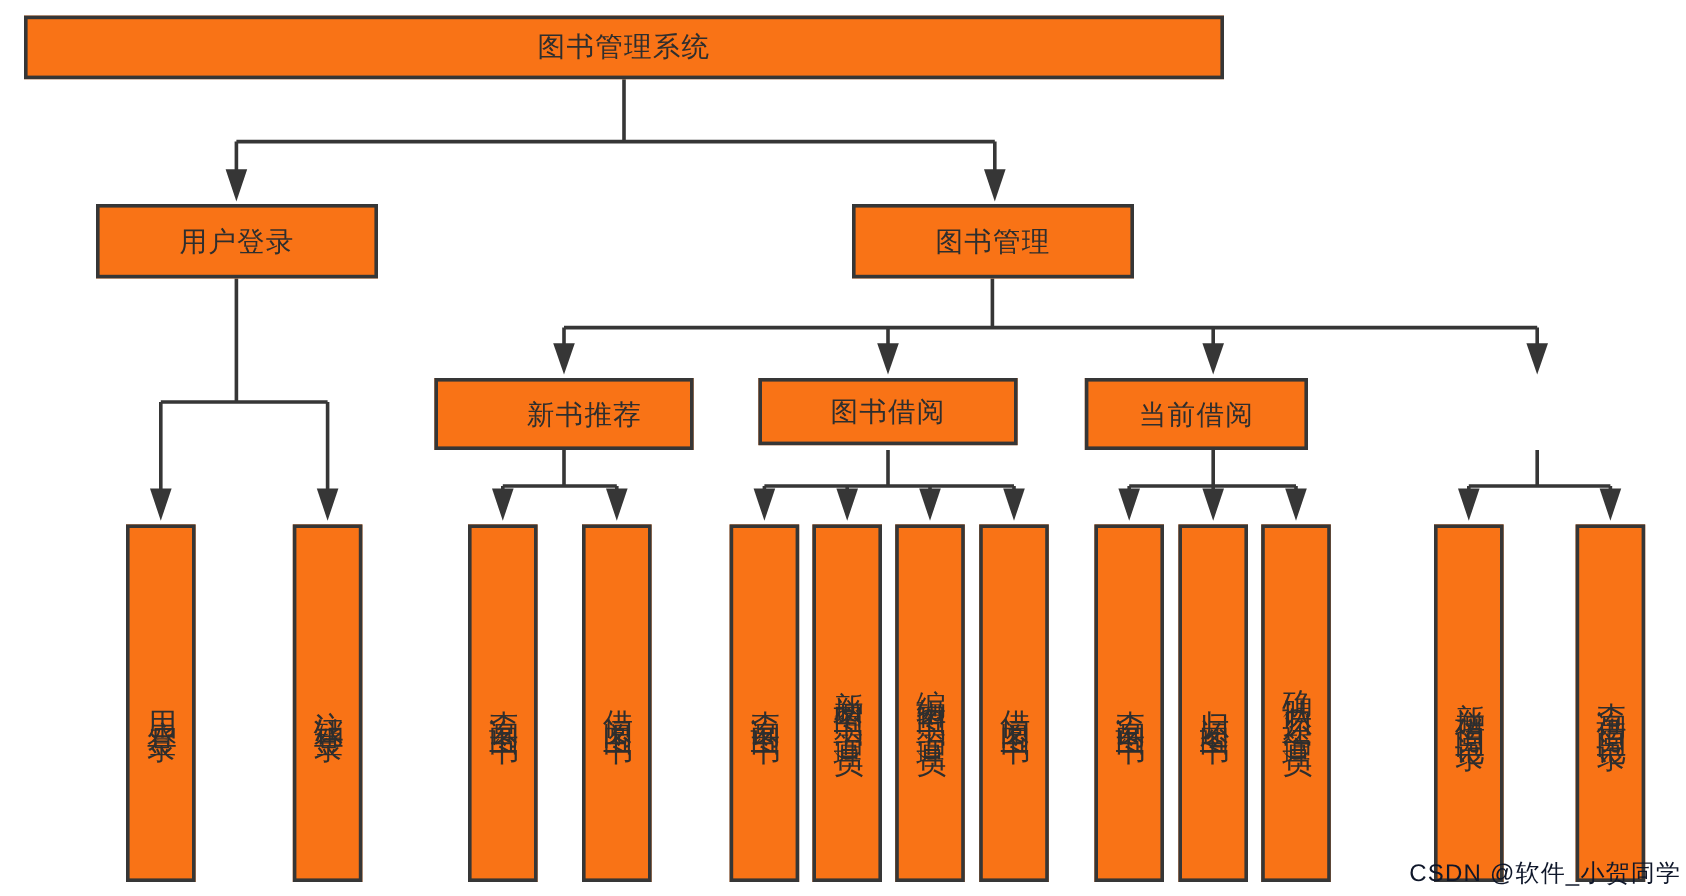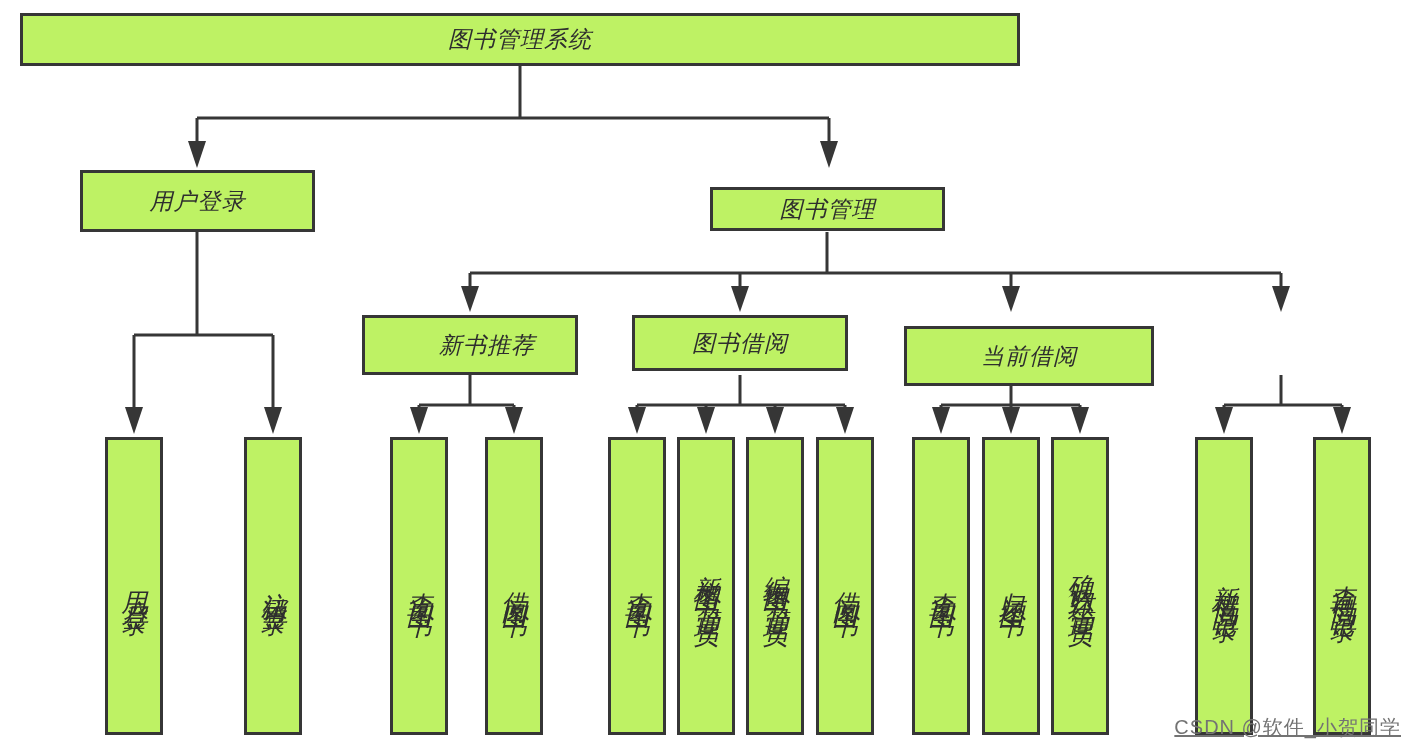--- a/index.html
+++ b/index.html
@@ -13,45 +13,43 @@
   }
   #connectors {
     position: absolute;
     left: 0; top: 0;
     width: 1405px; height: 747px;
   }
   .node {
     position: absolute;
     box-sizing: border-box;
     border: 3px solid #363636;
-    background: #bef264;
+    background: #f97316;
     color: #2e2e2e;
     display: flex;
     align-items: center;
     justify-content: center;
     font-size: 23px;
     letter-spacing: 1px;
-    font-style: italic;
   }
   .v-node {
     writing-mode: vertical-rl;
     text-orientation: mixed;
     font-size: 25px;
     letter-spacing: 7px;
     line-height: 1;
   }
   .watermark {
     position: absolute;
     right: 4px;
     bottom: 6px;
     font-size: 20px;
-    color: #737373;
+    color: #0f172a;
     letter-spacing: 1px;
     white-space: nowrap;
-    text-decoration: underline;
   }
 </style>
 </head>
 <body>
 
 <div id="stage">
 
   <svg id="connectors" viewBox="0 0 1405 747" xmlns="http://www.w3.org/2000/svg">
 
     <g stroke="#363636" stroke-width="3" fill="none">
@@ -98,25 +96,25 @@
     <g stroke="#363636" stroke-width="3" fill="none">
       <path d="M1281 375 V405 M1224 405 H1342 M1224 405 V409 M1342 405 V409"></path>
       <path d="M1224 434 L1215 407 L1233 407 Z" fill="#363636" stroke="none"></path>
       <path d="M1342 434 L1333 407 L1351 407 Z" fill="#363636" stroke="none"></path>
     </g>
   </svg>
 
   <div class="node" style="left:20px; top:13px; width:1000px; height:53px;">图书管理系统</div>
 
   <div class="node" style="left:80px; top:170px; width:235px; height:62px;">用户登录</div>
-  <div class="node" style="left:710px; top:187px; width:235px; height:44px;">图书管理</div>
+  <div class="node" style="left:710px; top:170px; width:235px; height:62px;">图书管理</div>
 
   <div class="node" style="left:362px; top:315px; width:216px; height:60px;padding-left:34px;">新书推荐</div>
   <div class="node" style="left:632px; top:315px; width:216px; height:56px;">图书借阅</div>
-  <div class="node" style="left:904px; top:326px; width:250px; height:60px;">当前借阅</div>
+  <div class="node" style="left:904px; top:315px; width:186px; height:60px;">当前借阅</div>
 
   <div class="node v-node" style="left:105px; top:437px; width:58px; height:298px;">用户登录</div>
   <div class="node v-node" style="left:244px; top:437px; width:58px; height:298px;">注销登录</div>
 
   <div class="node v-node" style="left:390px; top:437px; width:58px; height:298px;">查询图书</div>
   <div class="node v-node" style="left:485px; top:437px; width:58px; height:298px;">借阅图书</div>
 
   <div class="node v-node" style="left:608px; top:437px; width:58px; height:298px;">查询图书</div>
   <div class="node v-node" style="left:677px; top:437px; width:58px; height:298px;">新增图书（管理员）</div>
   <div class="node v-node" style="left:746px; top:437px; width:58px; height:298px;">编辑图书（管理员）</div>

